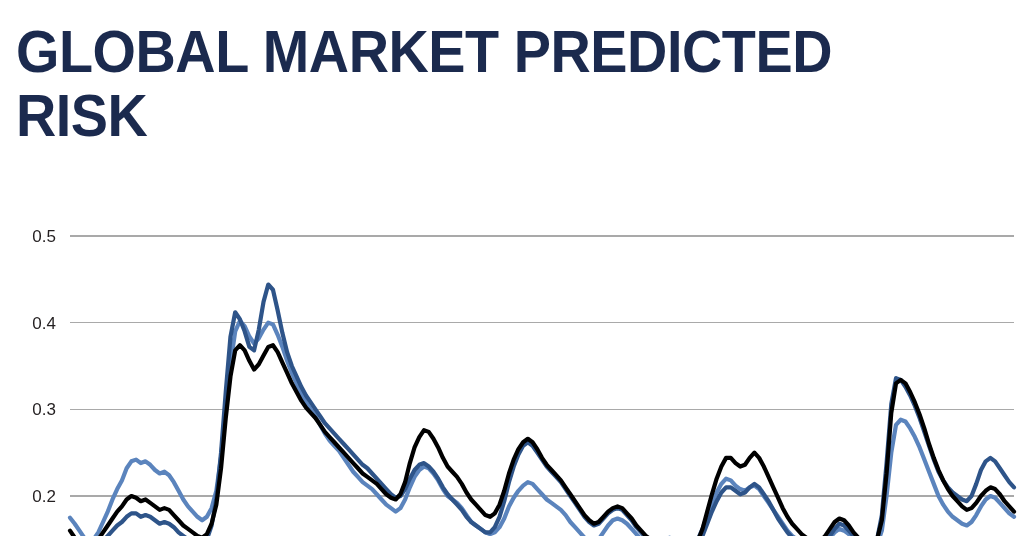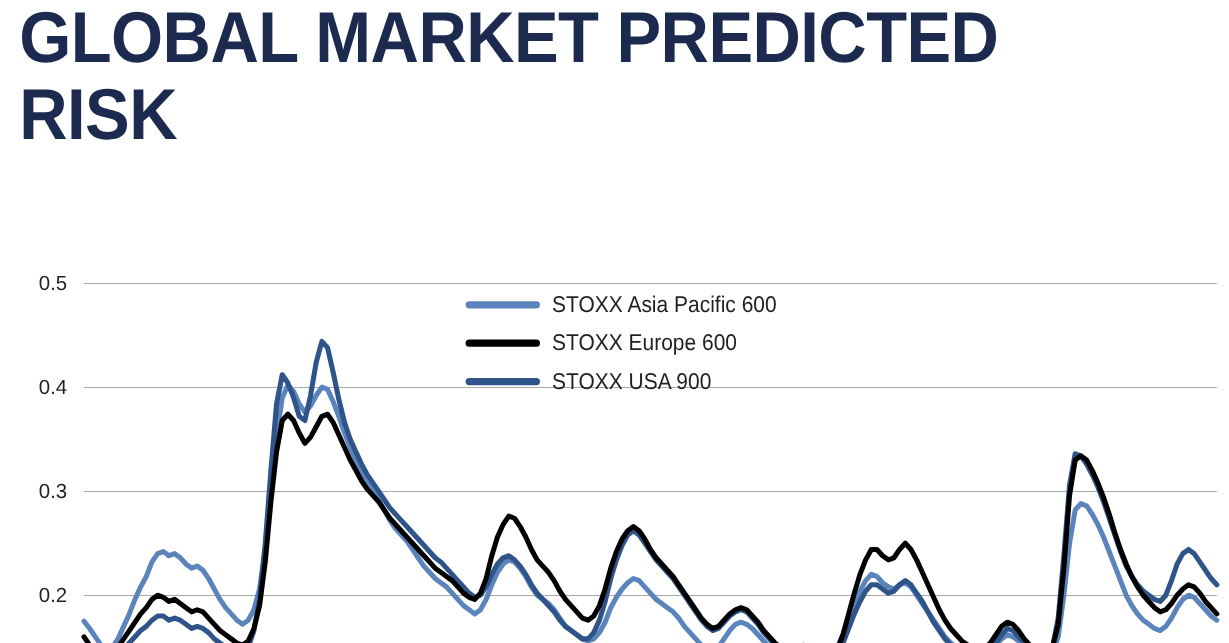--- a/index.html
+++ b/index.html
@@ -19,21 +19,21 @@
     position: relative;
     width: 1024px;
     height: 536px;
     background: #ffffff;
   }
 
   
   .title-block {
     position: absolute;
     left: 16px;
-    top: 0;
+    top: 20px;
     width: 980px;
   }
   .title-text {
     margin: 0;
     color: #1b2a4e;
     font-family: "Liberation Sans Narrow", "Liberation Sans", "DejaVu Sans", sans-serif;
     font-size: 60px;
     line-height: 64px;
     font-weight: 700;
     letter-spacing: -0.5px;
@@ -126,28 +126,14 @@
           <text x="56" y="292" class="axis-label">0.2</text>
         </g>
       <g id="serieslayer">
           <path d="M70.00 307.67 L74.72 313.73 L79.44 320.67 L84.16 327.60 L88.88 331.07 L93.60 329.33 L98.32 322.40 L103.04 312.00 L107.76 301.60 L112.48 289.47 L117.20 279.07 L121.92 270.40 L126.64 258.27 L131.36 251.33 L136.08 249.60 L140.80 253.07 L145.52 251.33 L150.24 254.80 L154.96 260.00 L159.68 263.47 L164.40 261.73 L169.12 265.20 L173.84 272.13 L178.56 280.80 L183.28 289.47 L188.00 296.40 L192.72 301.60 L197.44 306.80 L202.16 310.27 L206.88 306.80 L211.60 298.13 L216.32 280.80 L221.04 247.00 L225.76 199.33 L230.48 154.27 L235.20 121.33 L239.92 110.93 L244.64 116.13 L249.36 126.53 L254.08 133.47 L258.80 128.27 L263.52 119.60 L268.24 112.67 L272.96 114.40 L277.68 124.80 L282.40 136.93 L287.12 150.80 L291.84 162.93 L296.56 173.33 L301.28 183.73 L306.00 192.40 L310.72 199.33 L315.44 206.27 L320.16 214.93 L324.88 223.60 L329.60 230.53 L334.32 235.73 L339.04 240.93 L343.76 247.87 L348.48 254.80 L353.20 261.73 L357.92 266.93 L362.64 272.13 L367.36 275.60 L372.08 279.07 L376.80 284.27 L381.52 289.47 L386.24 294.67 L390.96 298.13 L395.68 301.60 L400.40 298.13 L405.12 289.47 L409.84 277.33 L414.56 266.93 L419.28 260.00 L424.00 256.53 L428.72 258.27 L433.44 263.47 L438.16 270.40 L442.88 279.07 L447.60 286.00 L452.32 289.47 L457.04 292.93 L461.76 298.13 L466.48 305.07 L471.20 312.00 L475.92 315.47 L480.64 318.93 L485.36 322.40 L490.08 324.13 L494.80 322.40 L499.52 317.20 L504.24 308.53 L508.96 296.40 L513.68 287.73 L518.40 280.80 L523.12 275.60 L527.84 272.13 L532.56 273.87 L537.28 279.07 L542.00 284.27 L546.72 289.47 L551.44 292.93 L556.16 296.40 L560.88 299.87 L565.60 305.07 L570.32 312.00 L575.04 317.20 L579.76 322.40 L584.48 327.60 L589.20 331.07 L593.92 332.80 L598.64 329.33 L603.36 322.40 L608.08 315.47 L612.80 310.27 L617.52 308.53 L622.24 310.27 L626.96 313.73 L631.68 318.93 L636.40 324.13 L641.12 329.33 L645.84 332.80 L650.56 334.53 L655.28 336.27 L660.00 334.53 L664.72 331.07 L669.44 327.60 L674.16 329.33 L678.88 332.80 L683.60 336.27 L688.32 338.00 L693.04 336.27 L697.76 329.33 L702.48 318.93 L707.20 305.07 L711.92 292.93 L716.64 282.53 L721.36 273.87 L726.08 268.67 L730.80 270.40 L735.52 275.60 L740.24 279.07 L744.96 280.80 L749.68 277.33 L754.40 275.60 L759.12 279.07 L763.84 286.00 L768.56 292.93 L773.28 299.87 L778.00 306.80 L782.72 313.73 L787.44 320.67 L792.16 325.87 L796.88 329.33 L801.60 332.80 L806.32 334.53 L811.04 336.27 L815.76 338.00 L820.48 336.27 L825.20 332.80 L829.92 327.60 L834.64 322.40 L839.36 318.93 L844.08 320.67 L848.80 324.13 L853.52 329.33 L858.24 332.80 L862.96 334.53 L867.68 336.27 L872.40 338.00 L877.12 334.53 L881.84 320.67 L886.56 286.00 L891.28 242.67 L896.00 214.93 L900.72 209.73 L905.44 211.47 L910.16 218.40 L914.88 227.07 L919.60 237.47 L924.32 249.60 L929.04 261.73 L933.76 273.87 L938.48 286.00 L943.20 294.67 L947.92 301.60 L952.64 306.80 L957.36 310.27 L962.08 313.73 L966.80 315.47 L971.52 312.00 L976.24 305.07 L980.96 296.40 L985.68 289.47 L990.40 286.00 L995.12 287.73 L999.84 292.93 L1004.56 298.13 L1009.28 303.33 L1014.00 306.80" class="series-path" stroke="#5b84bd" stroke-width="4.2"></path>
           <path d="M70.00 329.33 L74.72 334.53 L79.44 338.00 L84.16 341.47 L88.88 343.20 L93.60 341.47 L98.32 336.27 L103.04 331.07 L107.76 325.87 L112.48 320.67 L117.20 315.47 L121.92 312.00 L126.64 306.80 L131.36 303.33 L136.08 303.33 L140.80 306.80 L145.52 305.07 L150.24 306.80 L154.96 310.27 L159.68 313.73 L164.40 312.00 L169.12 313.73 L173.84 317.20 L178.56 322.40 L183.28 325.87 L188.00 329.33 L192.72 331.07 L197.44 332.80 L202.16 334.53 L206.88 329.33 L211.60 315.47 L216.32 289.47 L221.04 242.67 L225.76 182.00 L230.48 126.53 L235.20 102.27 L239.92 109.20 L244.64 121.33 L249.36 136.93 L254.08 140.40 L258.80 119.60 L263.52 91.87 L268.24 74.53 L272.96 79.73 L277.68 100.53 L282.40 123.07 L287.12 142.13 L291.84 156.00 L296.56 166.40 L301.28 176.80 L306.00 185.47 L310.72 192.40 L315.44 199.33 L320.16 206.27 L324.88 213.20 L329.60 218.40 L334.32 223.60 L339.04 228.80 L343.76 234.00 L348.48 239.20 L353.20 244.40 L357.92 249.60 L362.64 254.80 L367.36 258.27 L372.08 263.47 L376.80 268.67 L381.52 273.87 L386.24 279.07 L390.96 284.27 L395.68 287.73 L400.40 286.00 L405.12 279.07 L409.84 268.67 L414.56 260.00 L419.28 254.80 L424.00 253.07 L428.72 256.53 L433.44 261.73 L438.16 268.67 L442.88 277.33 L447.60 284.27 L452.32 289.47 L457.04 294.67 L461.76 299.87 L466.48 306.80 L471.20 312.00 L475.92 315.47 L480.64 318.93 L485.36 322.40 L490.08 322.40 L494.80 317.20 L499.52 306.80 L504.24 291.20 L508.96 272.13 L513.68 256.53 L518.40 244.40 L523.12 235.73 L527.84 232.27 L532.56 235.73 L537.28 242.67 L542.00 249.60 L546.72 256.53 L551.44 261.73 L556.16 266.93 L560.88 272.13 L565.60 279.07 L570.32 286.00 L575.04 292.93 L579.76 299.87 L584.48 306.80 L589.20 312.00 L593.92 315.47 L598.64 313.73 L603.36 308.53 L608.08 303.33 L612.80 299.87 L617.52 298.13 L622.24 299.87 L626.96 305.07 L631.68 310.27 L636.40 317.20 L641.12 322.40 L645.84 327.60 L650.56 331.07 L655.28 332.80 L660.00 334.53 L664.72 332.80 L669.44 331.07 L674.16 332.80 L678.88 336.27 L683.60 339.73 L688.32 341.47 L693.04 339.73 L697.76 334.53 L702.48 325.87 L707.20 313.73 L711.92 301.60 L716.64 291.20 L721.36 282.53 L726.08 277.33 L730.80 277.33 L735.52 280.80 L740.24 284.27 L744.96 282.53 L749.68 277.33 L754.40 273.87 L759.12 277.33 L763.84 284.27 L768.56 291.20 L773.28 299.87 L778.00 308.53 L782.72 315.47 L787.44 322.40 L792.16 327.60 L796.88 331.07 L801.60 334.53 L806.32 336.27 L811.04 338.00 L815.76 339.73 L820.48 338.00 L825.20 332.80 L829.92 325.87 L834.64 318.93 L839.36 313.73 L844.08 315.47 L848.80 320.67 L853.52 325.87 L858.24 331.07 L862.96 332.80 L867.68 334.53 L872.40 336.27 L877.12 329.33 L881.84 305.07 L886.56 253.07 L891.28 194.13 L896.00 168.13 L900.72 169.87 L905.44 176.80 L910.16 185.47 L914.88 195.87 L919.60 208.00 L924.32 221.87 L929.04 235.73 L933.76 249.60 L938.48 261.73 L943.20 270.40 L947.92 277.33 L952.64 282.53 L957.36 286.00 L962.08 289.47 L966.80 291.20 L971.52 286.00 L976.24 273.87 L980.96 260.00 L985.68 251.33 L990.40 247.87 L995.12 251.33 L999.84 258.27 L1004.56 265.20 L1009.28 272.13 L1014.00 277.33" class="series-path" stroke="#2e5489" stroke-width="4.2"></path>
           <path d="M70.00 320.67 L74.72 327.60 L79.44 332.80 L84.16 336.27 L88.88 338.00 L93.60 334.53 L98.32 329.33 L103.04 322.40 L107.76 315.47 L112.48 308.53 L117.20 301.60 L121.92 296.40 L126.64 289.47 L131.36 286.00 L136.08 287.73 L140.80 291.20 L145.52 289.47 L150.24 292.93 L154.96 296.40 L159.68 299.87 L164.40 298.13 L169.12 299.87 L173.84 305.07 L178.56 310.27 L183.28 315.47 L188.00 318.93 L192.72 322.40 L197.44 325.87 L202.16 327.60 L206.88 324.13 L211.60 313.73 L216.32 294.67 L221.04 258.27 L225.76 208.00 L230.48 166.40 L235.20 140.40 L239.92 135.20 L244.64 140.40 L249.36 150.80 L254.08 159.47 L258.80 154.27 L263.52 145.60 L268.24 136.93 L272.96 135.20 L277.68 142.13 L282.40 152.53 L287.12 162.93 L291.84 173.33 L296.56 182.00 L301.28 190.67 L306.00 197.60 L310.72 202.80 L315.44 208.00 L320.16 214.93 L324.88 221.87 L329.60 227.07 L334.32 232.27 L339.04 237.47 L343.76 242.67 L348.48 247.87 L353.20 253.07 L357.92 258.27 L362.64 263.47 L367.36 266.93 L372.08 270.40 L376.80 273.87 L381.52 279.07 L386.24 284.27 L390.96 287.73 L395.68 289.47 L400.40 284.27 L405.12 272.13 L409.84 253.07 L414.56 237.47 L419.28 227.07 L424.00 220.13 L428.72 221.87 L433.44 228.80 L438.16 237.47 L442.88 247.87 L447.60 256.53 L452.32 261.73 L457.04 266.93 L461.76 273.87 L466.48 282.53 L471.20 289.47 L475.92 294.67 L480.64 299.87 L485.36 305.07 L490.08 306.80 L494.80 303.33 L499.52 294.67 L504.24 280.80 L508.96 263.47 L513.68 249.60 L518.40 239.20 L523.12 232.27 L527.84 228.80 L532.56 232.27 L537.28 239.20 L542.00 247.87 L546.72 254.80 L551.44 260.00 L556.16 265.20 L560.88 270.40 L565.60 277.33 L570.32 284.27 L575.04 291.20 L579.76 298.13 L584.48 305.07 L589.20 310.27 L593.92 313.73 L598.64 312.00 L603.36 306.80 L608.08 301.60 L612.80 298.13 L617.52 296.40 L622.24 298.13 L626.96 303.33 L631.68 308.53 L636.40 315.47 L641.12 320.67 L645.84 325.87 L650.56 329.33 L655.28 331.07 L660.00 332.80 L664.72 331.07 L669.44 329.33 L674.16 331.07 L678.88 334.53 L683.60 338.00 L688.32 339.73 L693.04 338.00 L697.76 331.07 L702.48 318.93 L707.20 301.60 L711.92 284.27 L716.64 268.67 L721.36 256.53 L726.08 247.87 L730.80 247.87 L735.52 253.07 L740.24 256.53 L744.96 254.80 L749.68 247.87 L754.40 242.67 L759.12 247.87 L763.84 256.53 L768.56 266.93 L773.28 277.33 L778.00 287.73 L782.72 298.13 L787.44 306.80 L792.16 313.73 L796.88 318.93 L801.60 324.13 L806.32 327.60 L811.04 331.07 L815.76 332.80 L820.48 331.07 L825.20 325.87 L829.92 318.93 L834.64 312.00 L839.36 308.53 L844.08 310.27 L848.80 315.47 L853.52 322.40 L858.24 327.60 L862.96 331.07 L867.68 332.80 L872.40 334.53 L877.12 329.33 L881.84 310.27 L886.56 263.47 L891.28 202.80 L896.00 173.33 L900.72 169.87 L905.44 173.33 L910.16 182.00 L914.88 192.40 L919.60 204.53 L924.32 218.40 L929.04 234.00 L933.76 247.87 L938.48 260.00 L943.20 270.40 L947.92 279.07 L952.64 286.00 L957.36 291.20 L962.08 296.40 L966.80 299.87 L971.52 298.13 L976.24 292.93 L980.96 286.00 L985.68 280.80 L990.40 277.33 L995.12 279.07 L999.84 284.27 L1004.56 291.20 L1009.28 296.40 L1014.00 301.60" class="series-path" stroke="#000000" stroke-width="4.2"></path>
         </g>
     </svg>
   </div>
 
-  <div class="legend">
-    <div class="legend-row">
-      <span class="legend-swatch" id="sw0" style="background: rgb(91, 132, 189);"></span>
-      <span class="legend-label">STOXX Asia Pacific 600</span>
-    </div>
-    <div class="legend-row">
-      <span class="legend-swatch" id="sw1" style="background: rgb(0, 0, 0);"></span>
-      <span class="legend-label">STOXX Europe 600</span>
-    </div>
-    <div class="legend-row">
-      <span class="legend-swatch" id="sw2" style="background: rgb(46, 84, 137);"></span>
-      <span class="legend-label">STOXX USA 900</span>
-    </div>
-  </div>
 
 </div>
 
 </body></html>

